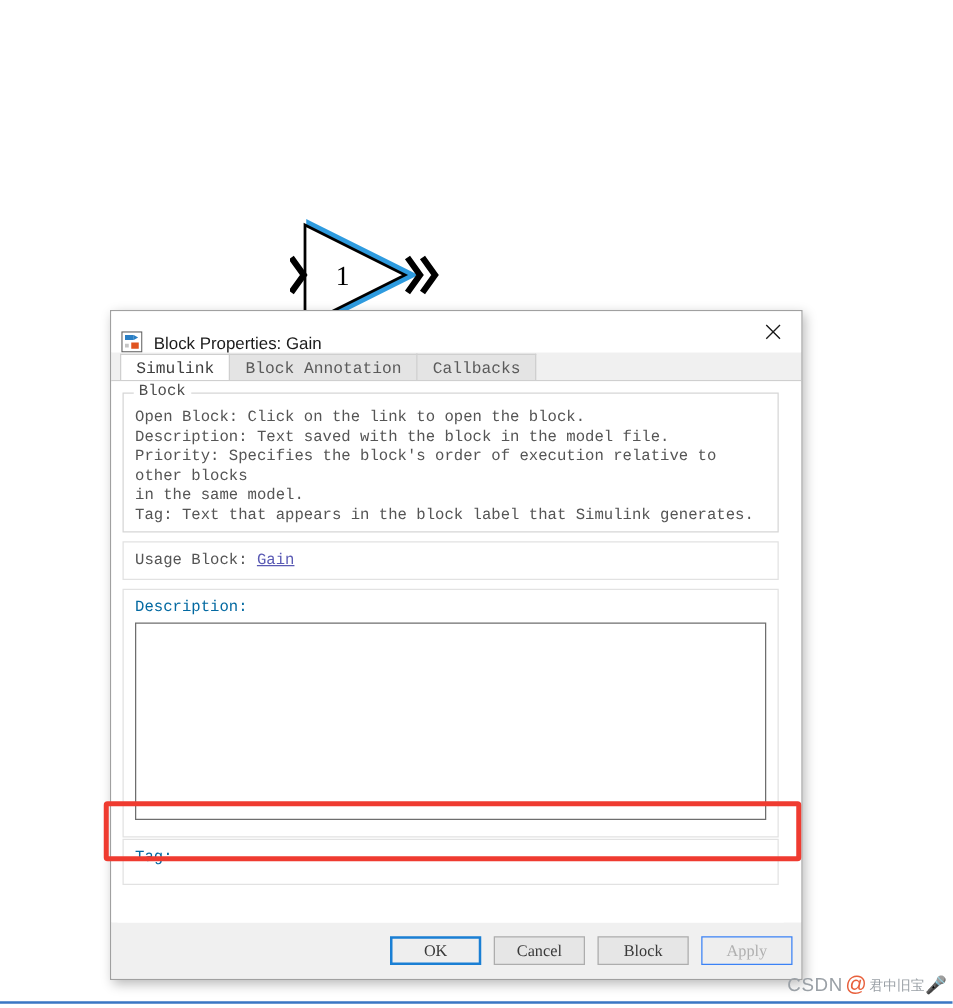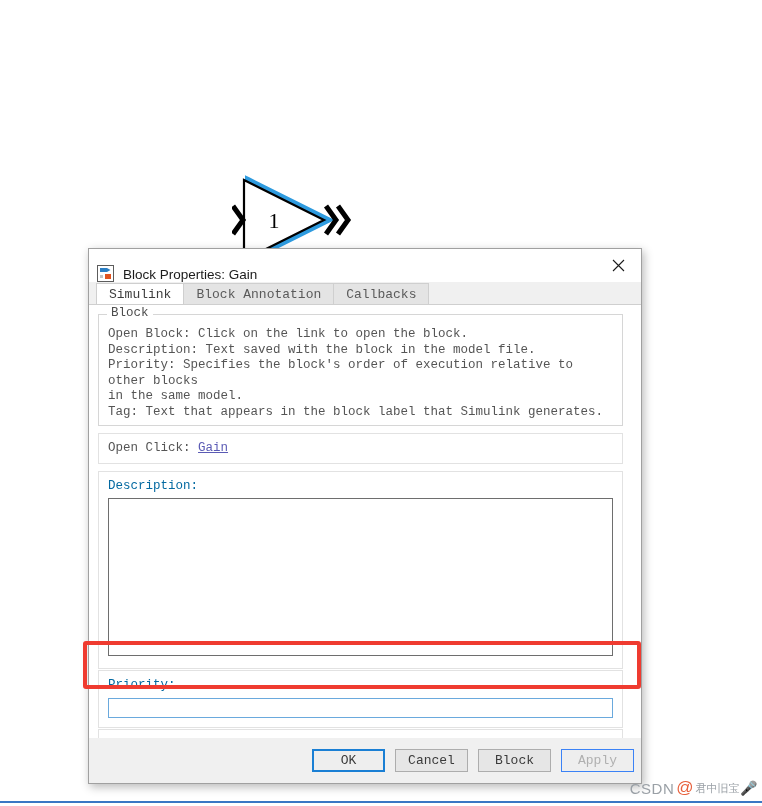--- a/index.html
+++ b/index.html
@@ -233,21 +233,21 @@
     align-items: center;
     justify-content: flex-end;
     padding-right: 7px;
     gap: 10px;
   }
   .dlg-button {
     width: 73px;
     height: 23px;
     background: #e6e6e6;
     border: 1px solid #adadad;
-    font-family: Liberation Mono, monospace;
+    font-family: Liberation Serif, serif;
     font-size: 13px;
     color: #3a3a3a;
     display: flex;
     align-items: center;
     justify-content: center;
     box-sizing: border-box;
     cursor: default;
   }
   .dlg-button.default {
     border: 2px solid #1a7fd4;
@@ -371,33 +371,29 @@
       <div id="usage-group">
         <div id="usage-legend">Block</div>
         <div id="usage-text">Open Block: Click on the link to open the block.
 Description: Text saved with the block in the model file.
 Priority: Specifies the block's order of execution relative to other blocks
 in the same model.
 Tag: Text that appears in the block label that Simulink generates.</div>
       </div>
 
       <div id="open-block-row">
-        <span>Open Click:</span>
+        <span>Usage Block:</span>
         <span id="open-block-link">Gain</span>
       </div>
 
       <div id="description-group">
         <div class="field-label">Description:</div>
         <textarea id="description-input" placeholder="" style=""></textarea>
       </div>
 
-      <div id="priority-group">
-        <div class="field-label">Priority:</div>
-        <input id="priority-input" type="text" placeholder="" style="">
-      </div>
 
       <div id="tag-group">
         <div class="field-label">Tag:</div>
 
       </div>
 
     </div>
   </div>
 
   <div id="button-bar">

